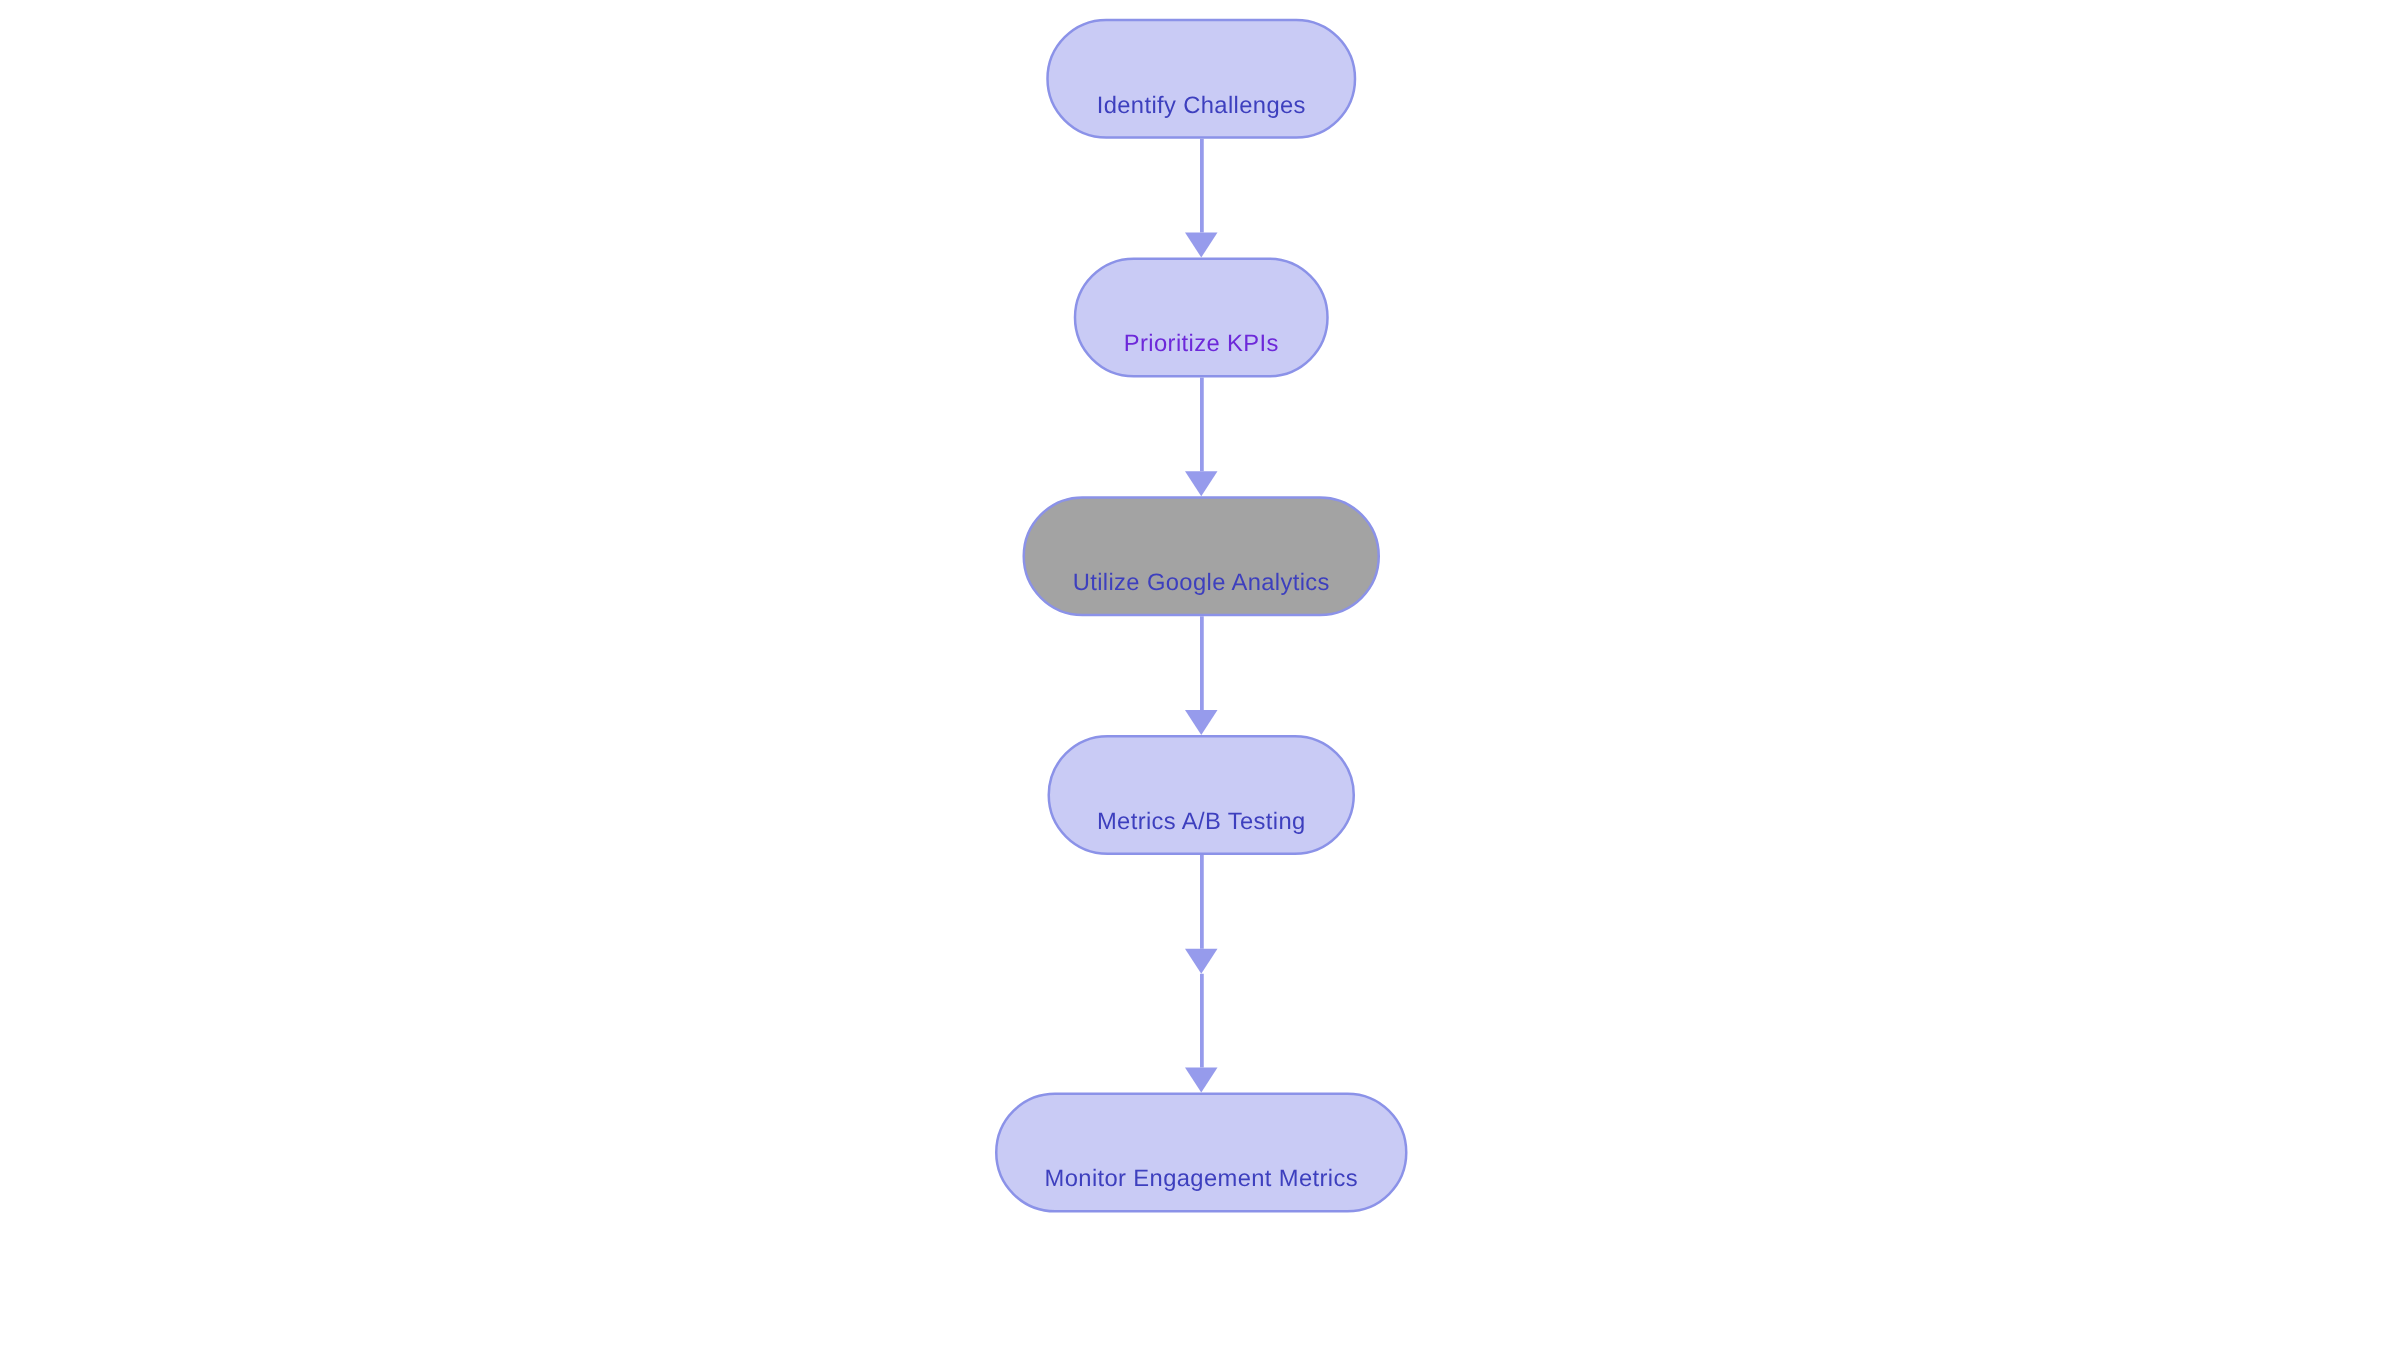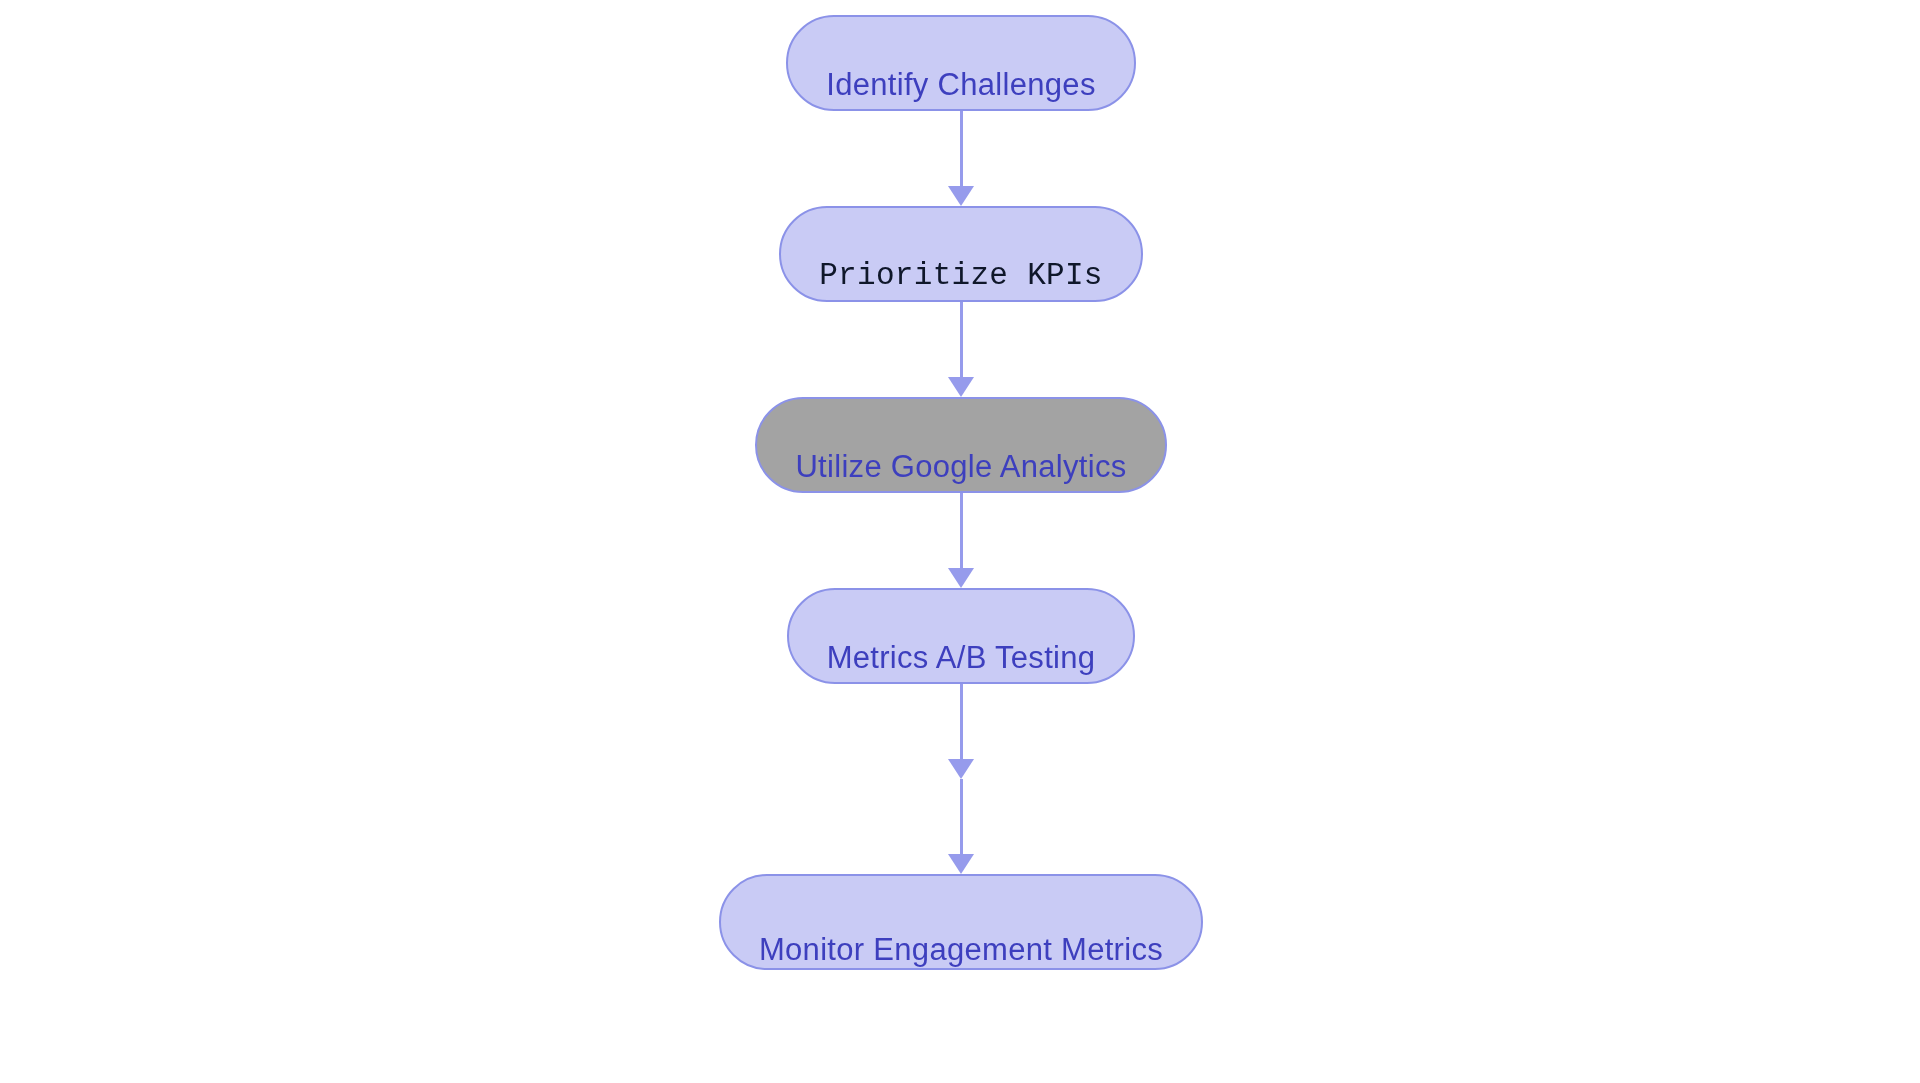--- a/index.html
+++ b/index.html
@@ -26,21 +26,21 @@
     border: 2px solid #8b92e8;
     background: #c9cbf5;
     color: #3d3fbe;
     display: flex;
     align-items: center;
     justify-content: center;
     padding: 0 38px;
     flex: 0 0 auto;
   }
   .node-label {
-    font-size: 31px;
+    font-size: 19px;
     font-weight: 400;
     letter-spacing: 0.3px;
     white-space: nowrap;
     margin-top: 43px;
   }
   .arrow {
     width: 26px;
     height: 95px;
     display: flex;
     flex-direction: column;
@@ -68,21 +68,21 @@
 
   <div class="node" style="background: rgb(201, 203, 245); border-color: rgb(139, 146, 232); color: rgb(61, 63, 190);">
     <span class="node-label">Identify Challenges</span>
   </div>
 
   <div class="arrow">
     <div class="arrow-line" style="background: rgb(150, 155, 236);"></div>
     <div class="arrow-head" style="border-top-color: rgb(150, 155, 236);"></div>
   </div>
 
-  <div class="node" style="background: rgb(201, 203, 245); border-color: rgb(139, 146, 232); color: #0f172a; font-family: Liberation Mono, monospace;">
+  <div class="node" style="background: rgb(201, 203, 245); border-color: rgb(139, 146, 232); color: #6d28d9;">
     <span class="node-label">Prioritize KPIs</span>
   </div>
 
   <div class="arrow">
     <div class="arrow-line" style="background: rgb(150, 155, 236);"></div>
     <div class="arrow-head" style="border-top-color: rgb(150, 155, 236);"></div>
   </div>
 
   <div class="node" style="background: #a3a3a3; border-color: rgb(139, 146, 232); color: rgb(61, 63, 190);">
     <span class="node-label">Utilize Google Analytics</span>
@@ -101,17 +101,17 @@
     <div class="arrow-line" style="background: rgb(150, 155, 236);"></div>
     <div class="arrow-head" style="border-top-color: rgb(150, 155, 236);"></div>
   </div>
 
 
   <div class="arrow">
     <div class="arrow-line" style="background: rgb(150, 155, 236);"></div>
     <div class="arrow-head" style="border-top-color: rgb(150, 155, 236);"></div>
   </div>
 
-  <div class="node" style="background: rgb(201, 203, 245); border-color: rgb(139, 146, 232); color: rgb(61, 63, 190); align-items: flex-end;">
+  <div class="node" style="background: rgb(201, 203, 245); border-color: rgb(139, 146, 232); color: rgb(61, 63, 190);">
     <span class="node-label">Monitor Engagement Metrics</span>
   </div>
 
 </div>
 
 </body></html>

